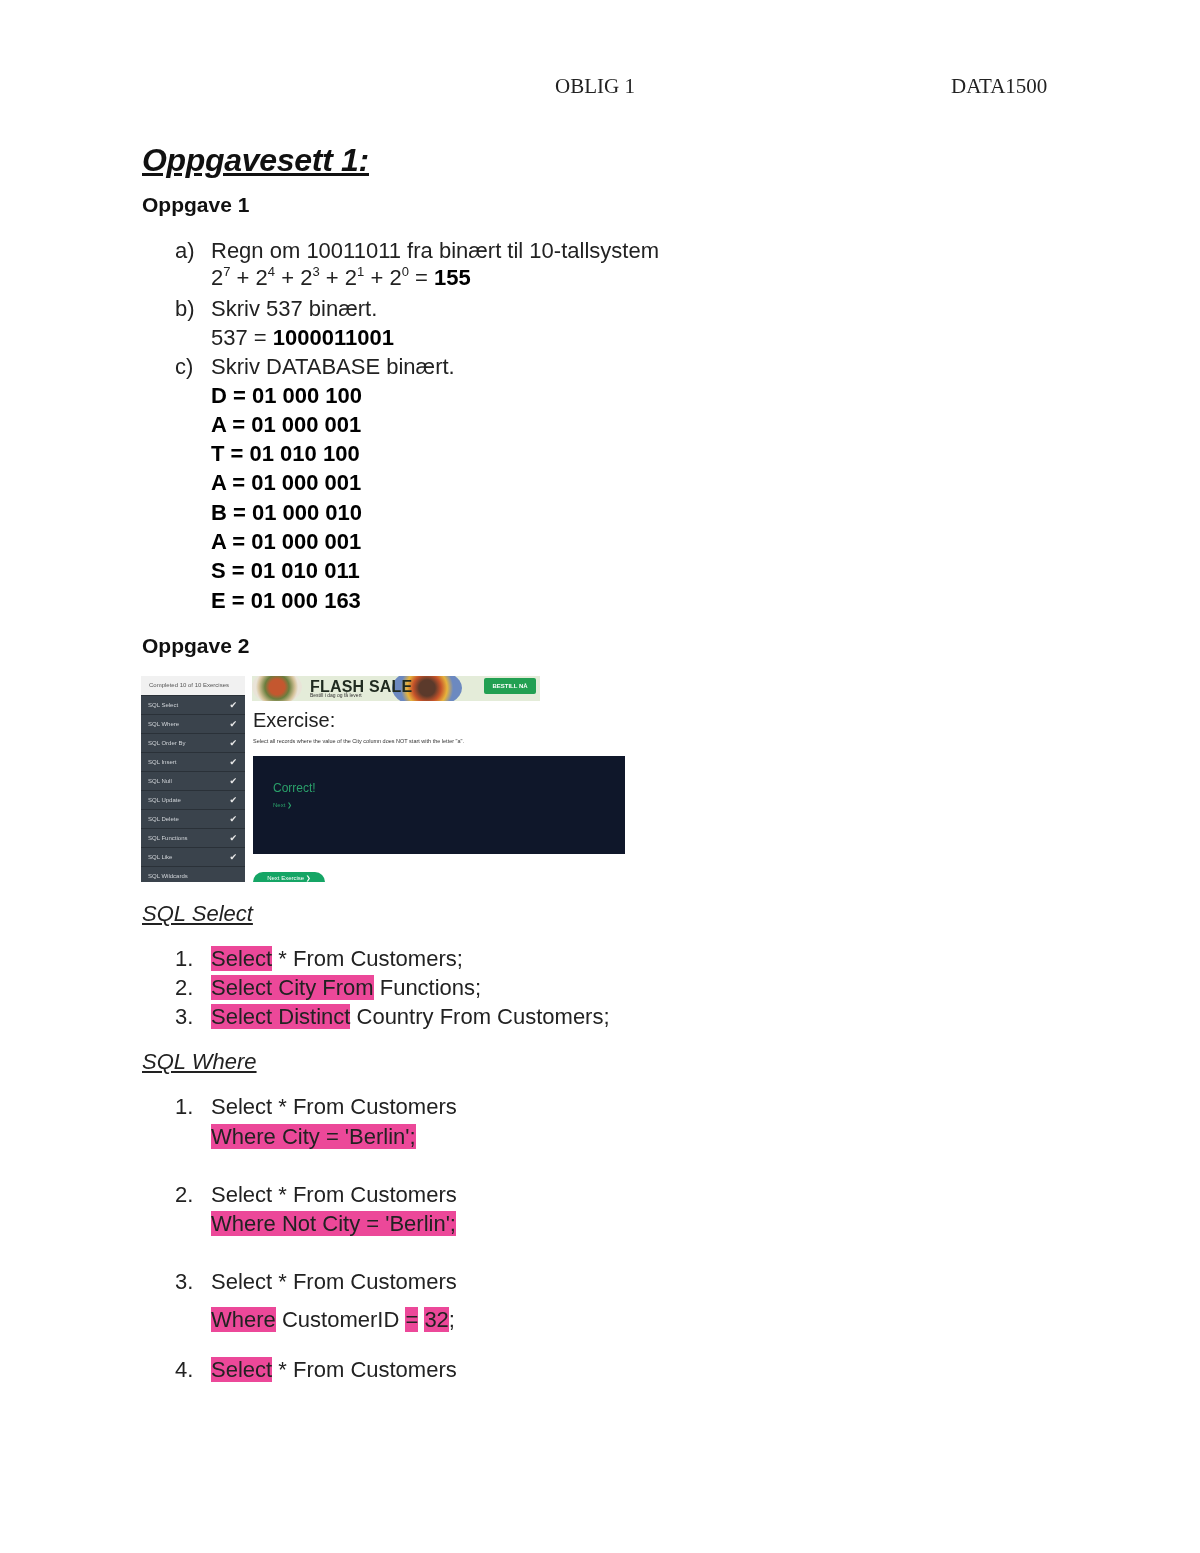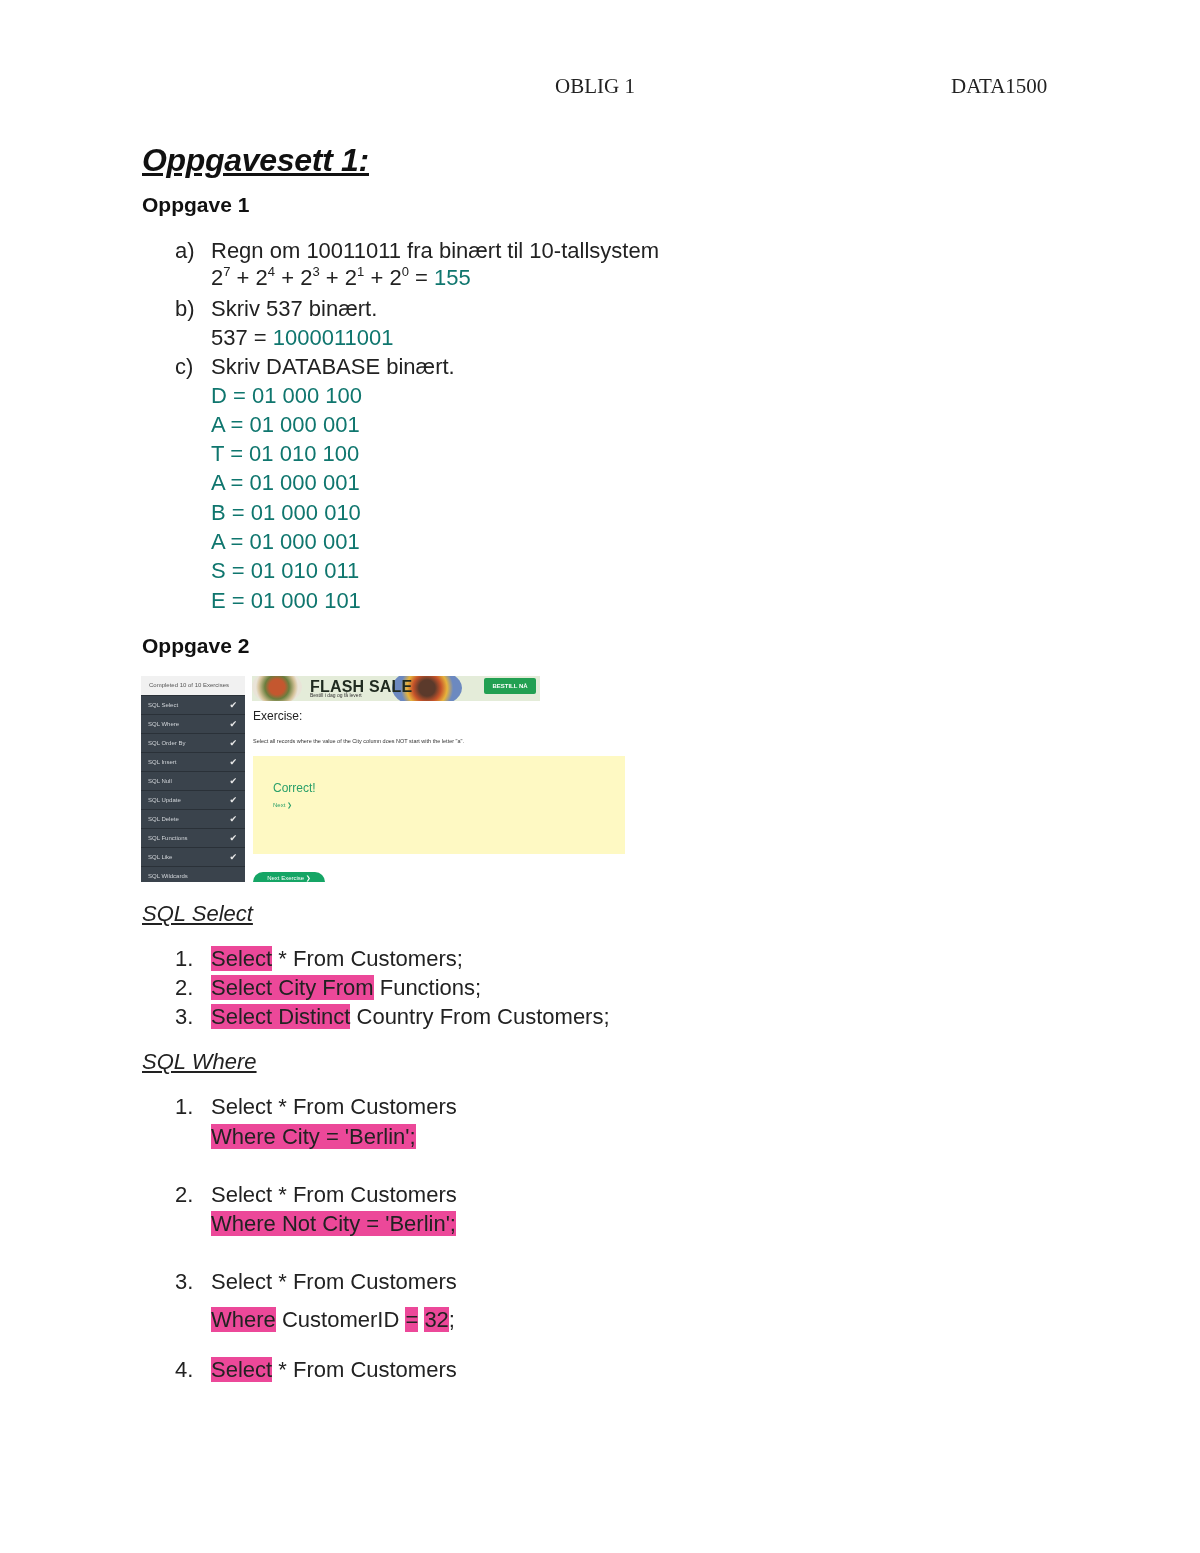--- a/index.html
+++ b/index.html
@@ -3,40 +3,40 @@
   <meta charset="utf-8">
   <style>
     html, body { margin: 0; padding: 0; background: #ffffff; }
     body { width: 1200px; height: 1553px; position: relative; overflow: hidden; font-family: "Liberation Sans", sans-serif; color: #111; }
     .abs { position: absolute; }
     .hdr { font-family: "Liberation Serif", serif; font-size: 21px; color: #222; top: 74px; }
     .h1 { left: 142px; top: 142px; font-size: 32px; font-style: italic; font-weight: bold; text-decoration: underline; letter-spacing: -0.3px; }
     .h2 { left: 142px; font-size: 21px; font-weight: bold; }
     .lbl { position: absolute; left: 175px; font-size: 22px; color: #222; }
     .ind { position: absolute; left: 211px; font-size: 22px; color: #222; white-space: nowrap; }
-    .bold { font-weight: normal; color: #0f766e; }
+    .bold { font-weight: bold; color: #000000; }
     sup { font-size: 13px; vertical-align: 9px; line-height: 0; }
     .hl { background: #ec4899; }
     .sub { left: 142px; font-size: 22px; font-style: italic; text-decoration: underline; color: #222; }
 
     
     .shot { position: absolute; left: 141px; top: 676px; width: 484px; height: 206px; background: #fff; overflow: hidden; }
     .sb { position: absolute; left: 0; top: 0; width: 104px; height: 206px; background: #3a434c; }
     .sb-top { height: 19px; background: #f1f1f1; font-size: 6px; color: #555; line-height: 19px; padding-left: 8px; white-space: nowrap; overflow: hidden; }
     .sb-item { height: 18px; border-top: 1px solid #2a3138; font-size: 6px; color: #d0d4d8; line-height: 18px; padding-left: 7px; position: relative; white-space: nowrap; }
     .sb-item .chk { position: absolute; right: 8px; top: 0; font-size: 9px; color: #e8e8e8; }
     .banner { position: absolute; left: 111px; top: 0; width: 288px; height: 25px; background: #e4ecd9; overflow: hidden; }
     .banner .food1 { position: absolute; left: 0; top: -6px; width: 50px; height: 34px; border-radius: 50%; background: radial-gradient(circle at 50% 50%, #c4572f 0 25%, #6a7e3e 40%, #d6c39a 60%, #e9e4d8 70%); }
     .banner .food2 { position: absolute; left: 140px; top: -8px; width: 70px; height: 40px; border-radius: 50%; background: radial-gradient(circle at 50% 50%, #5b3a2b 0 20%, #c6532a 35%, #e7b43c 50%, #6c89c0 65%); }
     .banner .title { position: absolute; left: 58px; top: 2px; font-size: 16px; font-weight: bold; color: #1f2a1f; letter-spacing: 0.2px; }
     .banner .subt { position: absolute; left: 58px; top: 16px; font-size: 5px; color: #333; }
     .banner .btn { position: absolute; left: 232px; top: 2px; width: 52px; height: 16px; background: #22a052; color: #fff; font-size: 6px; font-weight: bold; text-align: center; line-height: 16px; border-radius: 2px; }
-    .ex-title { position: absolute; left: 112px; top: 33px; font-size: 12px; color: #222; }
+    .ex-title { position: absolute; left: 112px; top: 33px; font-size: 20px; color: #222; }
     .ex-desc { position: absolute; left: 112px; top: 62px; font-size: 5.5px; color: #333; white-space: nowrap; }
-    .ok-box { position: absolute; left: 112px; top: 80px; width: 375px; height: 98px; background: #fef9c3; }
+    .ok-box { position: absolute; left: 112px; top: 80px; width: 375px; height: 98px; background: #0f172a; }
     .ok-box .c { position: absolute; left: 20px; top: 25px; font-size: 12px; color: #2aa06a; }
     .ok-box .n { position: absolute; left: 20px; top: 45px; font-size: 6px; color: #2aa06a; }
     .next-btn { position: absolute; left: 112px; top: 196px; width: 72px; height: 20px; background: #15a565; border-radius: 10px; color: #fff; font-size: 6px; text-align: center; line-height: 12px; }
   </style>
 </head>
 <body>
 
 <div class="abs hdr" style="left:555px;">OBLIG 1</div>
 <div class="abs hdr" style="left:951px;">DATA1500</div>
 
@@ -69,21 +69,21 @@
 
 <div class="lbl" style="top:354px;">c)</div>
 <div class="ind" style="top:354px;">Skriv DATABASE binært.</div>
 <div class="ind bold" style="top:383px;">D = 01 000 100</div>
 <div class="ind bold" style="top:412px;">A = 01 000 001</div>
 <div class="ind bold" style="top:441px;">T = 01 010 100</div>
 <div class="ind bold" style="top:470px;">A = 01 000 001</div>
 <div class="ind bold" style="top:500px;">B = 01 000 010</div>
 <div class="ind bold" style="top:529px;">A = 01 000 001</div>
 <div class="ind bold" style="top:558px;">S = 01 010 011</div>
-<div class="ind bold" style="top:588px;">E = 01 000 101</div>
+<div class="ind bold" style="top:588px;">E = 01 000 163</div>
 
 <div class="abs h2" style="top:634px;">Oppgave 2</div>
 
 <div class="shot">
   <div class="sb">
     <div class="sb-top">Completed 10 of 10 Exercises</div>
     <div class="sb-item"><span>SQL Select</span><span class="chk">✔</span></div>
     <div class="sb-item"><span>SQL Where</span><span class="chk">✔</span></div>
     <div class="sb-item"><span>SQL Order By</span><span class="chk">✔</span></div>
     <div class="sb-item"><span>SQL Insert</span><span class="chk">✔</span></div>

